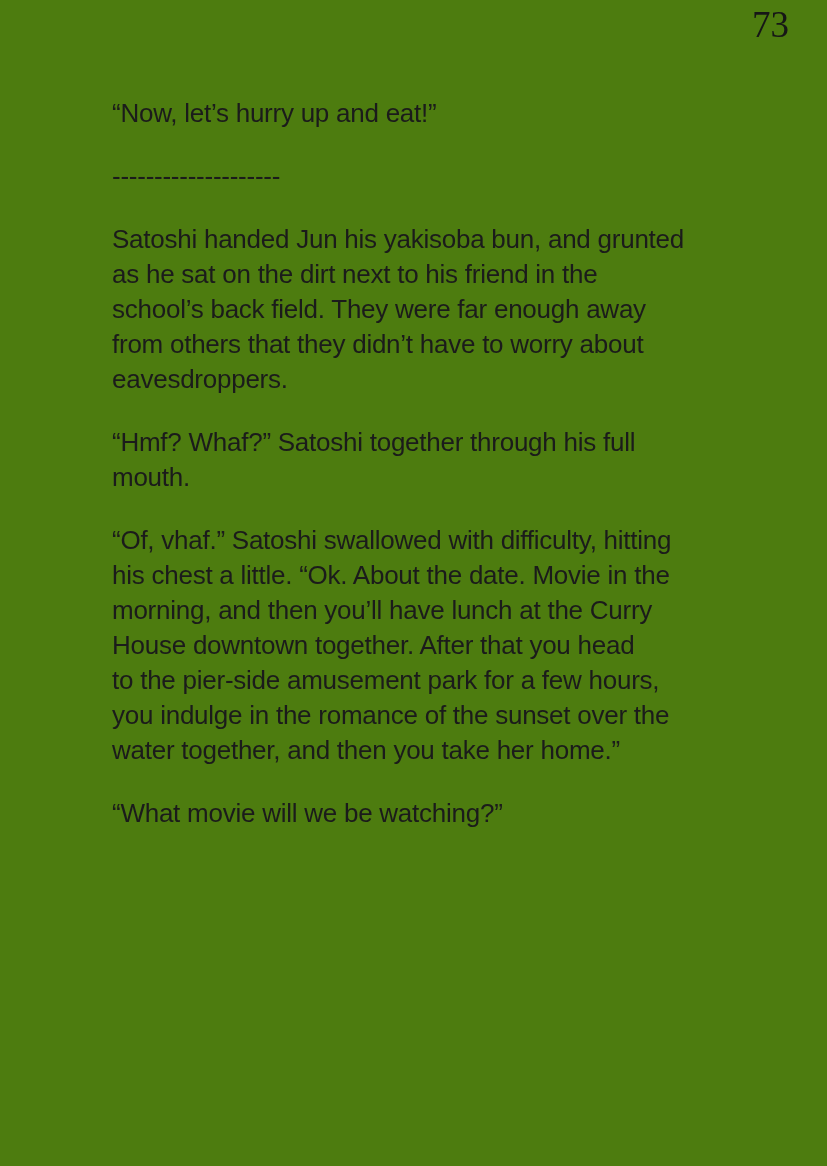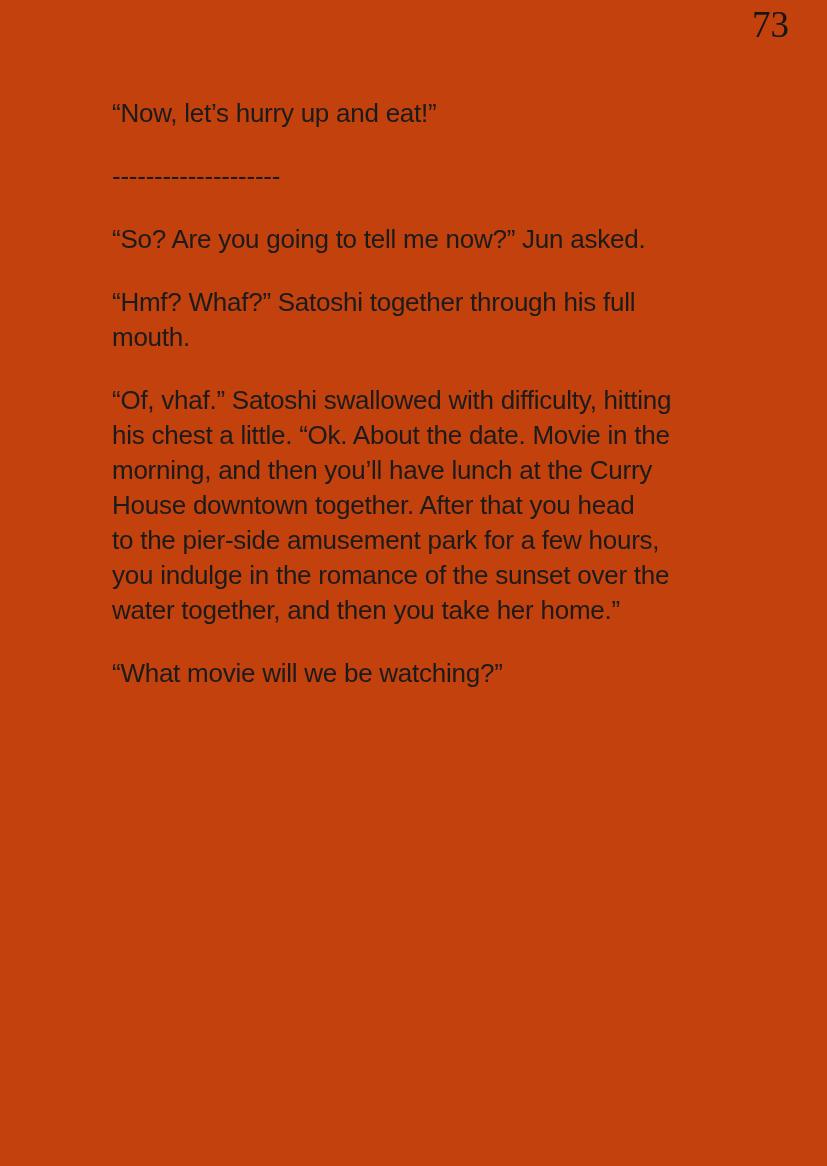--- a/index.html
+++ b/index.html
@@ -7,21 +7,21 @@
     body {
       width: 827px;
       height: 1166px;
       background: #ffffff;
       font-family: "Liberation Sans", sans-serif;
     }
     .page {
       position: relative;
       width: 827px;
       height: 1166px;
-      background: #c2410c;
+      background: #4d7c0f;
       overflow: hidden;
       padding-left: 28px;
     }
     .page-number {
       position: absolute;
       top: 4px;
       right: 38px;
       font-family: "Liberation Serif", serif;
       font-size: 37px;
       line-height: 42px;
@@ -44,21 +44,25 @@
     }
   </style>
 </head>
 <body>
 
 <div class="page">
   <div class="page-number">73</div>
   <div class="content" id="paragraphs-container">
       <p>“Now, let’s hurry up and eat!”</p>
       <p>--------------------</p>
-      <p>“So? Are you going to tell me now?” Jun asked.</p>
+      <p>Satoshi handed Jun his yakisoba bun, and grunted
+as he sat on the dirt next to his friend in the
+school’s back field. They were far enough away
+from others that they didn’t have to worry about
+eavesdroppers.</p>
       <p>“Hmf? Whaf?” Satoshi together through his full
 mouth.</p>
       <p>“Of, vhaf.” Satoshi swallowed with difficulty, hitting
 his chest a little. “Ok. About the date. Movie in the
 morning, and then you’ll have lunch at the Curry
 House downtown together. After that you head
 to the pier-side amusement park for a few hours,
 you indulge in the romance of the sunset over the
 water together, and then you take her home.”</p>
       <p>“What movie will we be watching?”</p>

